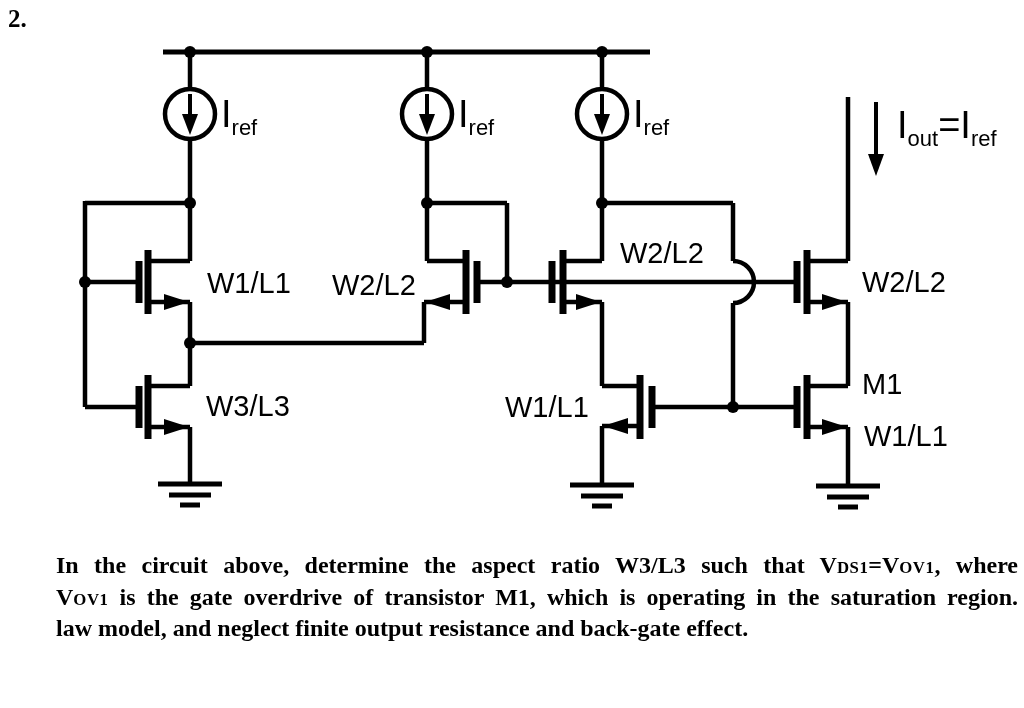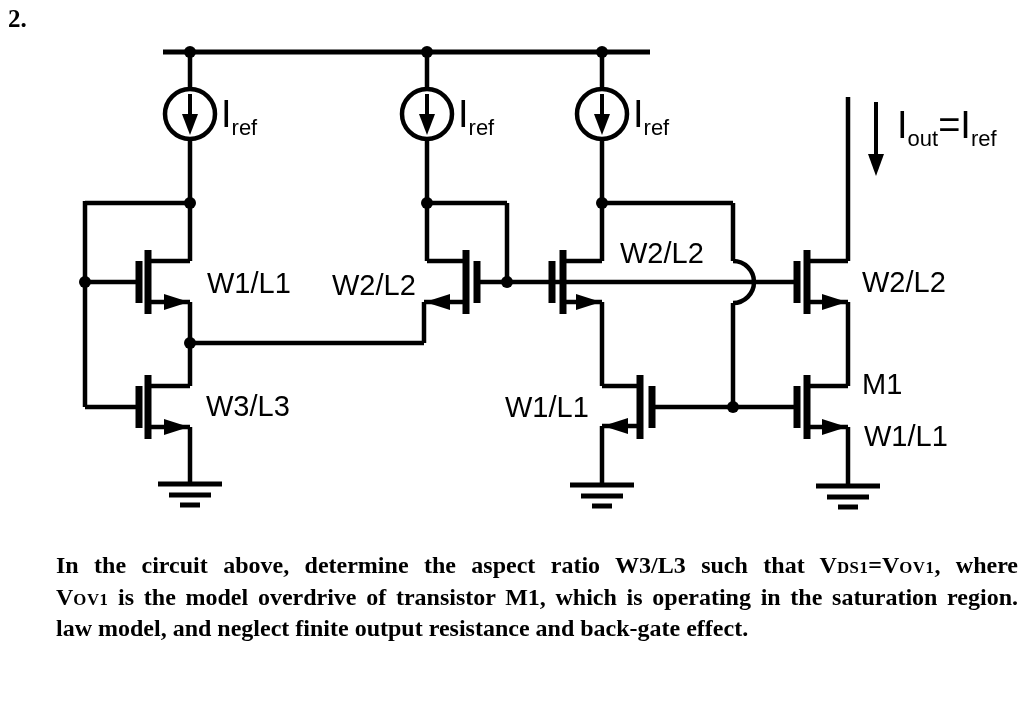--- a/index.html
+++ b/index.html
@@ -181,17 +181,17 @@
     <circle class="dot" cx="427" cy="203" r="6"></circle>
     <circle class="dot" cx="602" cy="203" r="6"></circle>
     <circle class="dot" cx="85" cy="282" r="6"></circle>
     <circle class="dot" cx="190" cy="343" r="6"></circle>
     <circle class="dot" cx="507" cy="282" r="6"></circle>
     <circle class="dot" cx="733" cy="407" r="6"></circle>
   </svg>
 
   <div id="question">
     <div class="qline"><span>In the circuit above, determine the aspect ratio W3/L3 such that V</span><span class="vsub">DS1</span><span>=V</span><span class="vsub">OV1</span><span>, where</span></div>
-    <div class="qline"><span>V</span><span class="vsub">OV1</span><span> is the model overdrive of transistor M1, which is operating in the saturation region.</span></div>
+    <div class="qline"><span>V</span><span class="vsub">OV1</span><span> is the gate overdrive of transistor M1, which is operating in the saturation region.</span></div>
     <div class="qline last"><span>law model, and neglect finite output resistance and back-gate effect.</span></div>
   </div>
 
 </div>
 
 </body></html>

